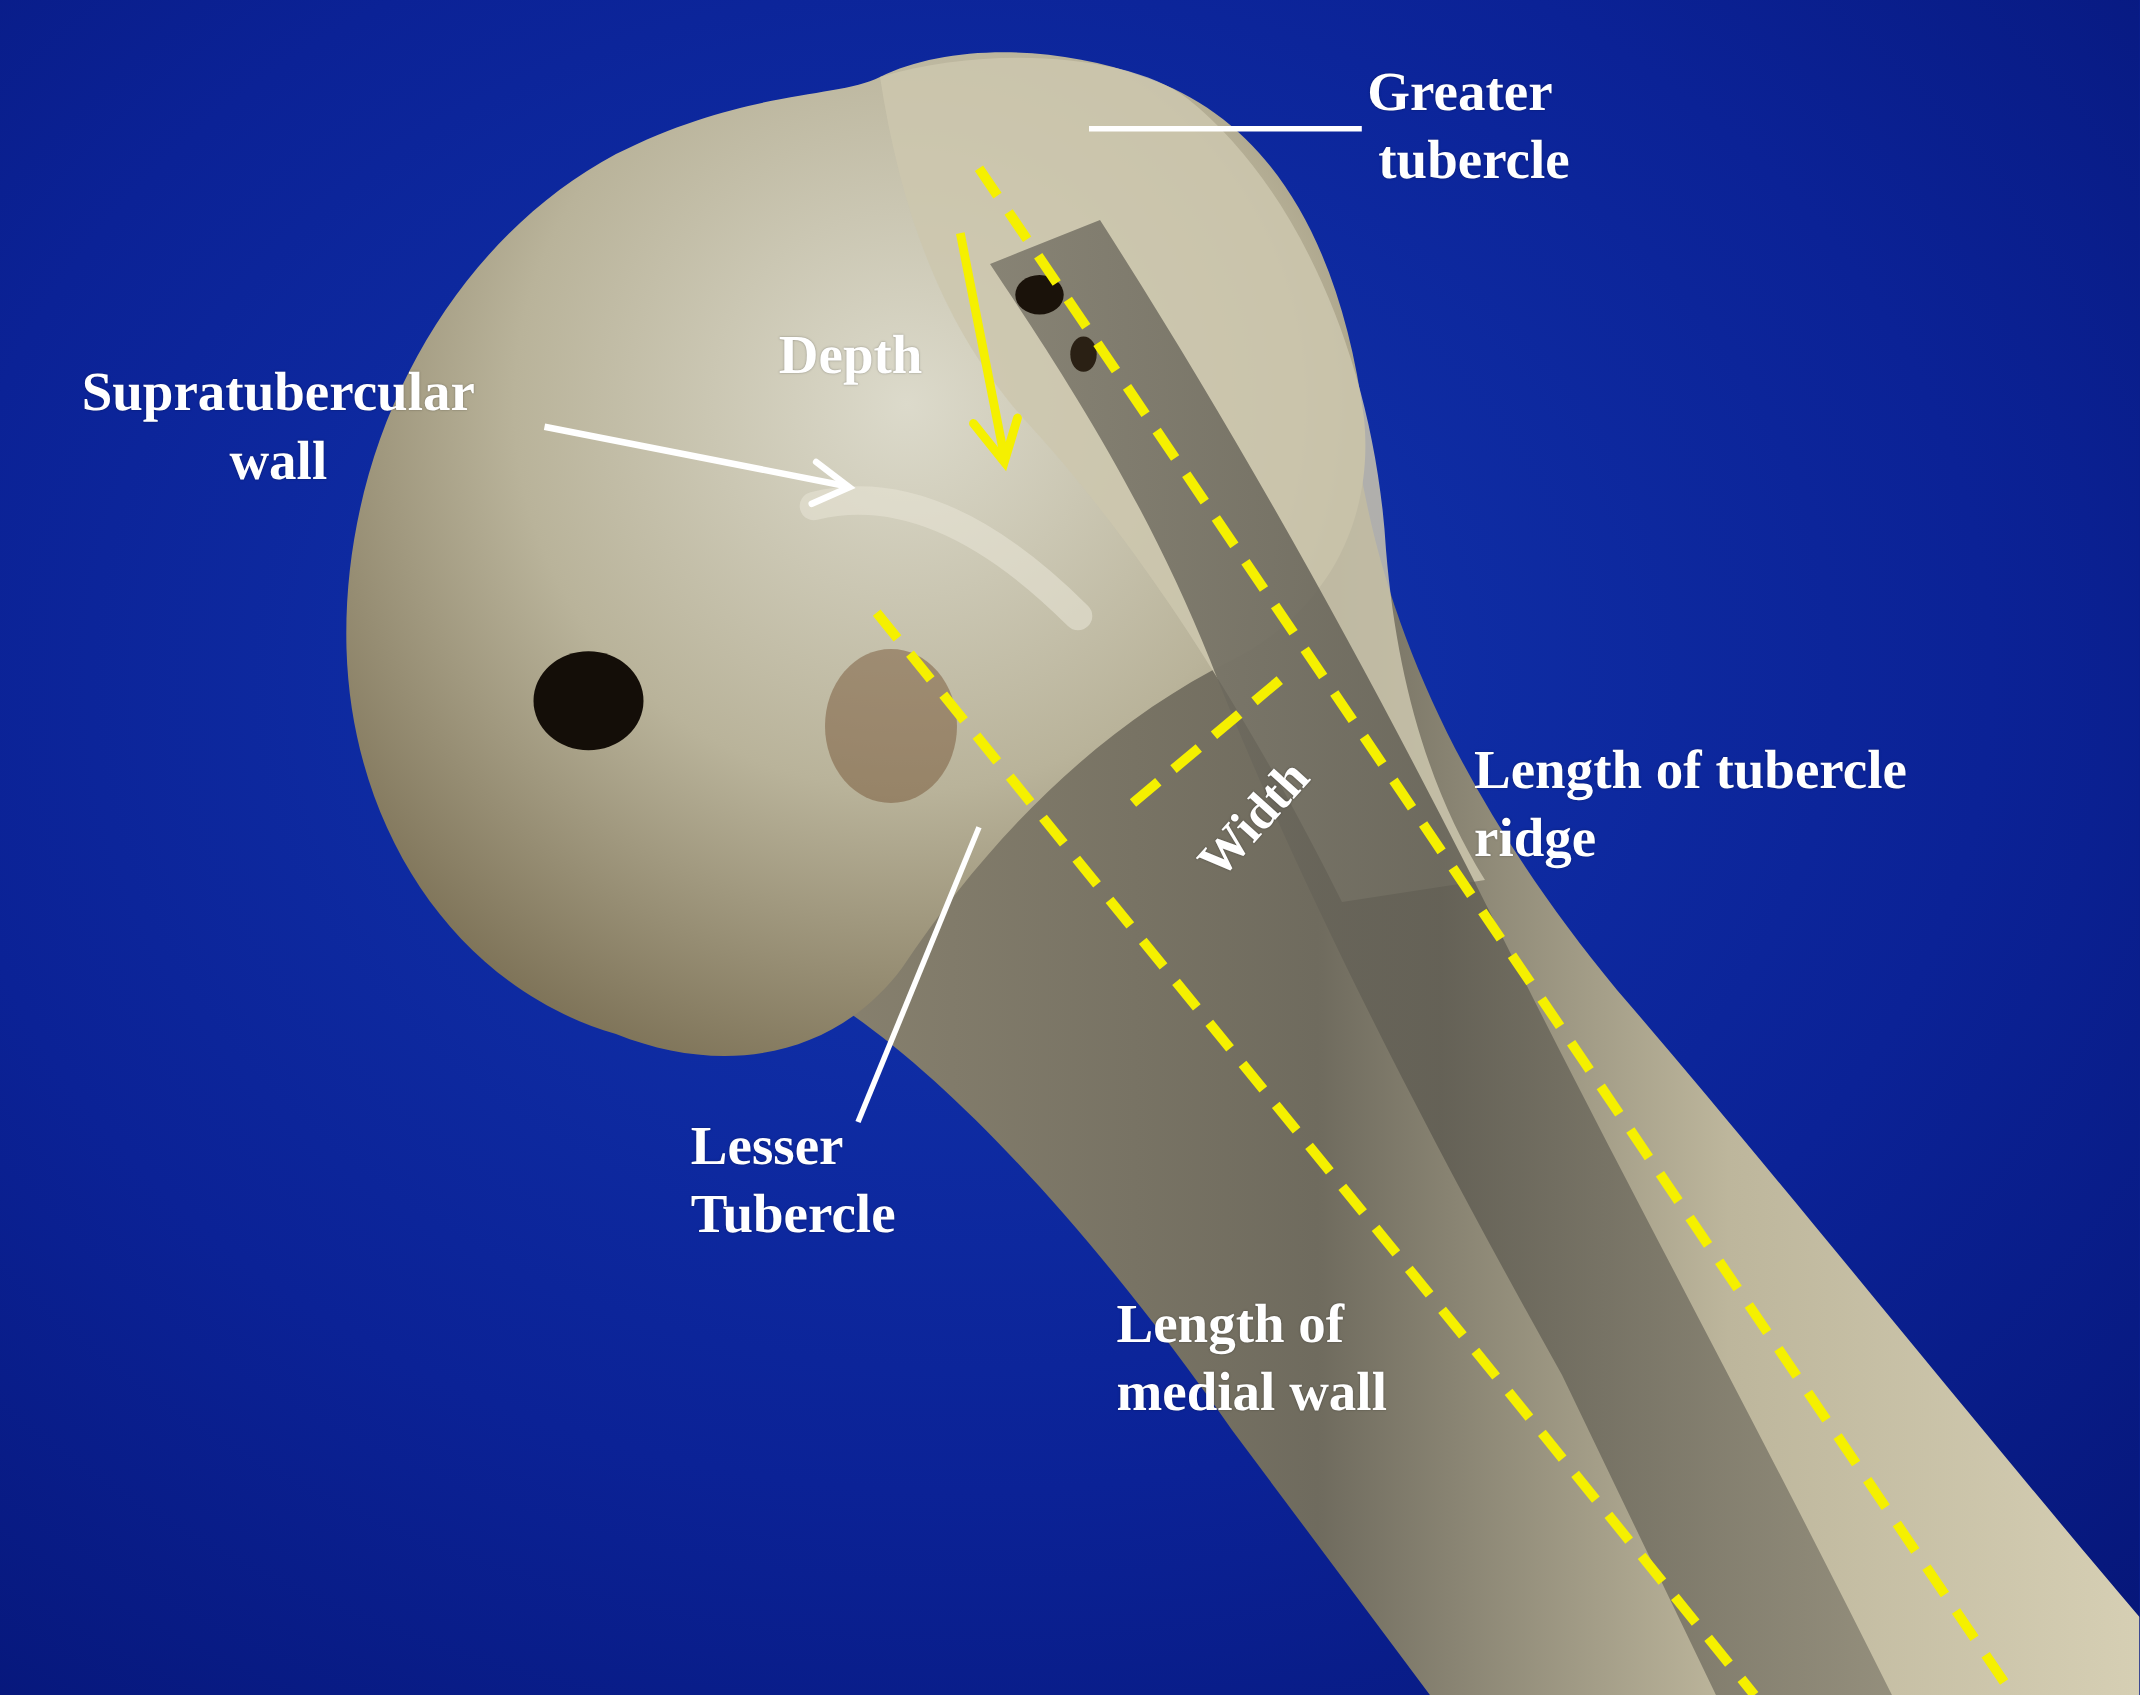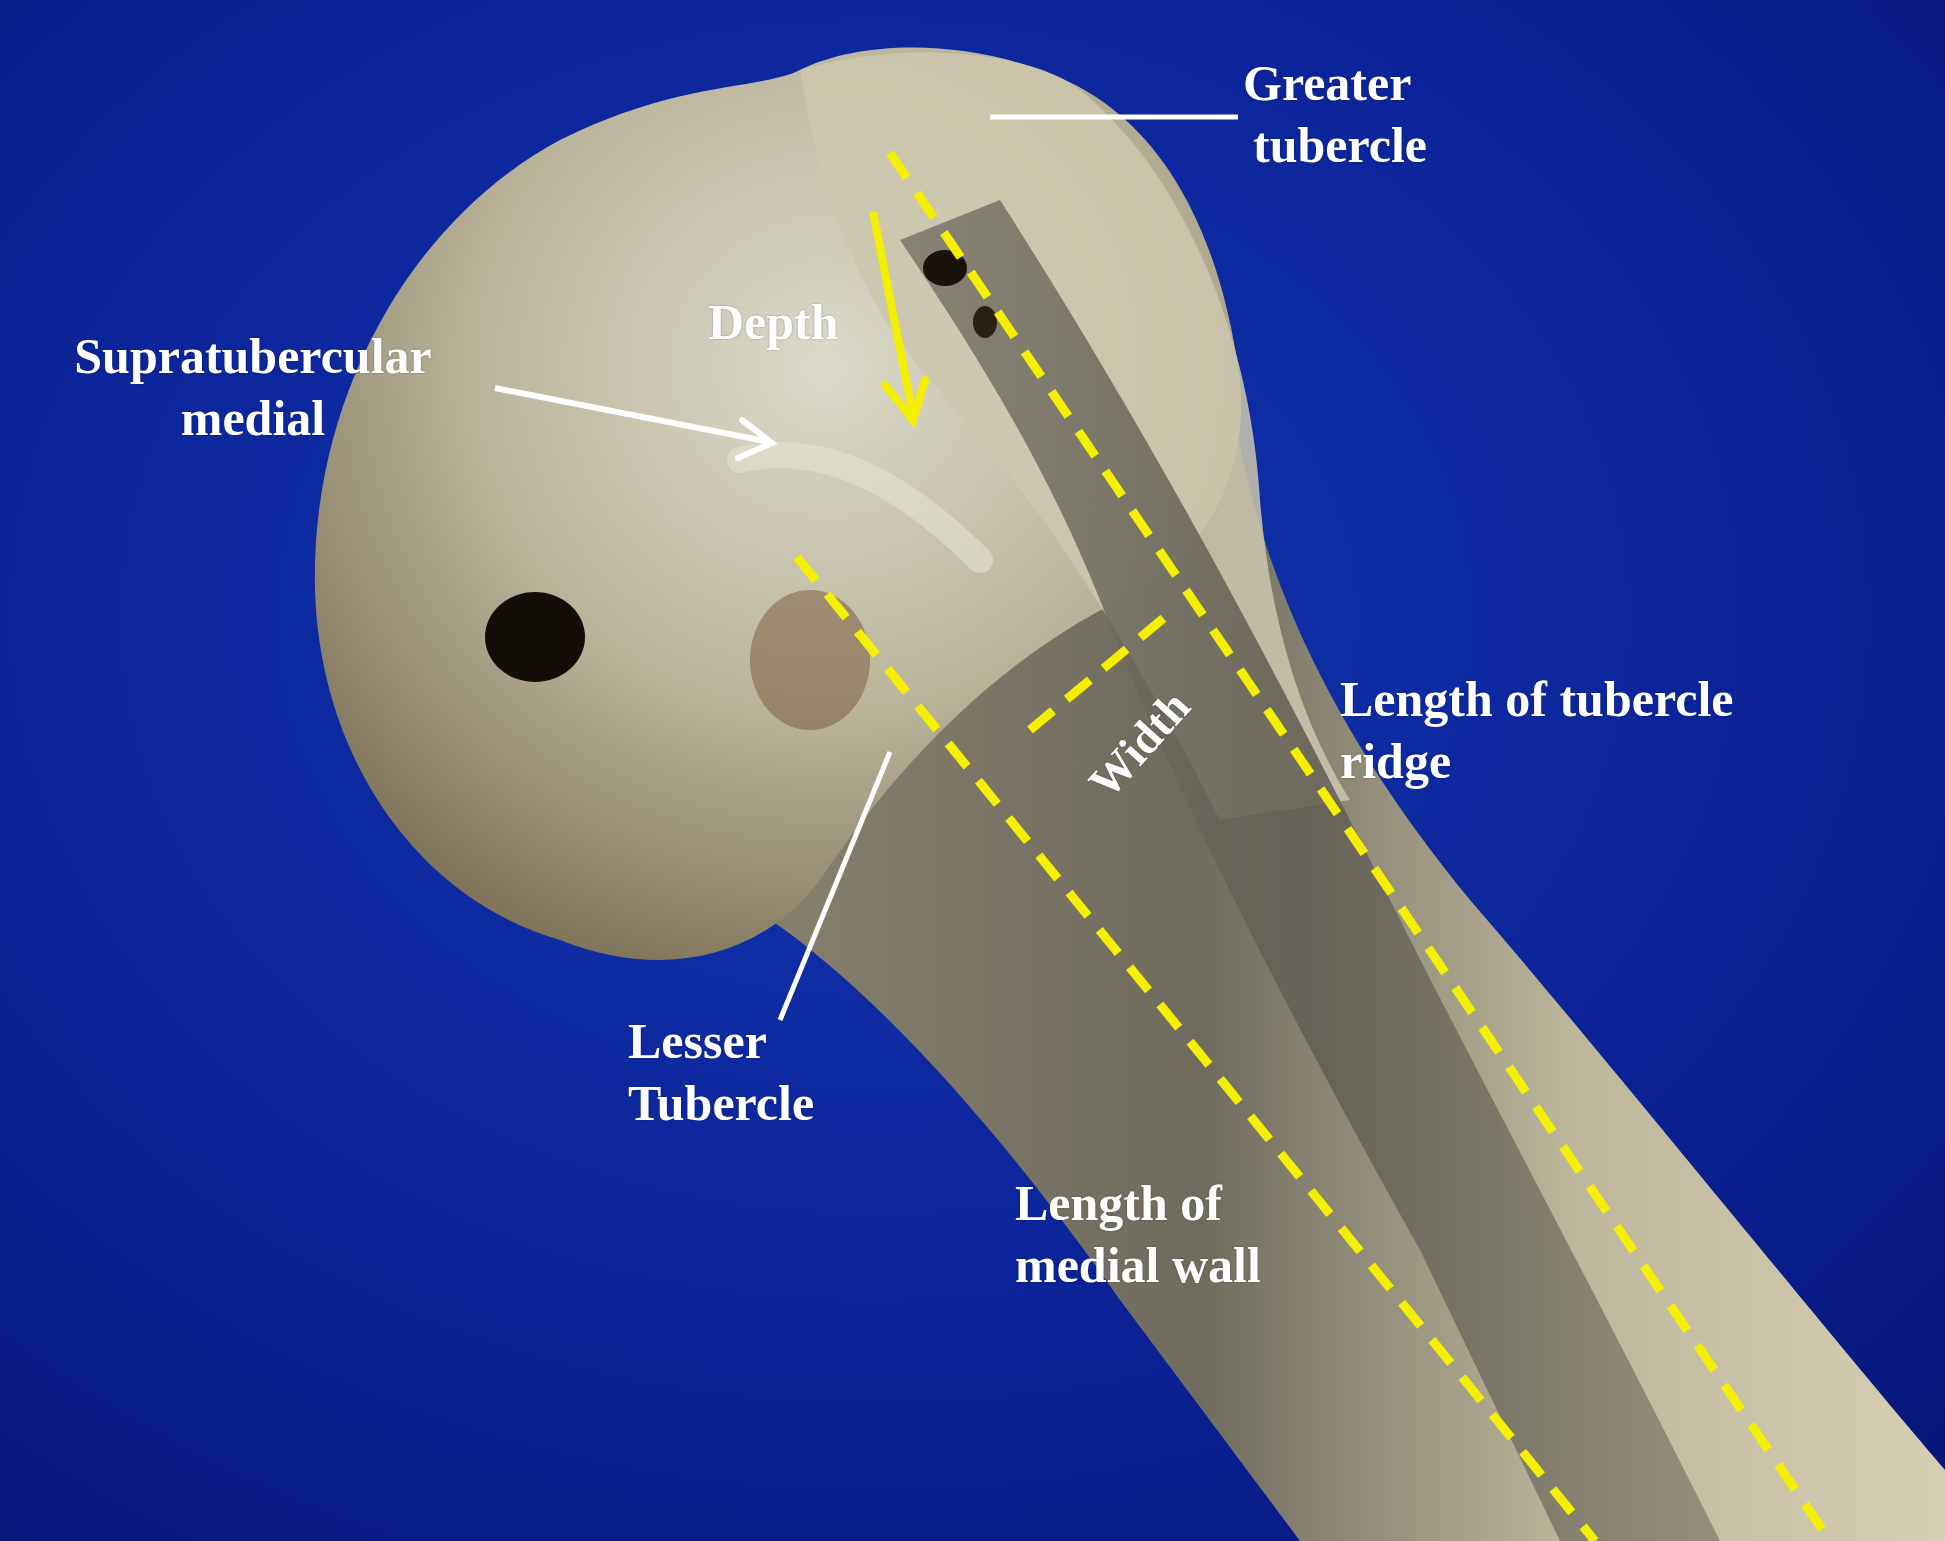--- a/index.html
+++ b/index.html
@@ -91,21 +91,21 @@
     <span class="line">Greater</span>
     <span class="line" style="padding-left:10px;">tubercle</span>
   </div>
 
   <div class="label" style="left:708px; top:265px;margin-top:26px;">
     <span class="line">Depth</span>
   </div>
 
   <div class="label" style="left:48px; top:325px; text-align:center; width:410px;">
     <span class="line">Supratubercular</span>
-    <span class="line">medial</span>
+    <span class="line">wall</span>
   </div>
 
   <div class="label rot" style="left:1075px; top:770px; transform:rotate(-48deg); font-size:46px;">
     <span class="line">Width</span>
   </div>
 
   <div class="label" style="left:1340px; top:668px;">
     <span class="line">Length of tubercle</span>
     <span class="line">ridge</span>
   </div>

